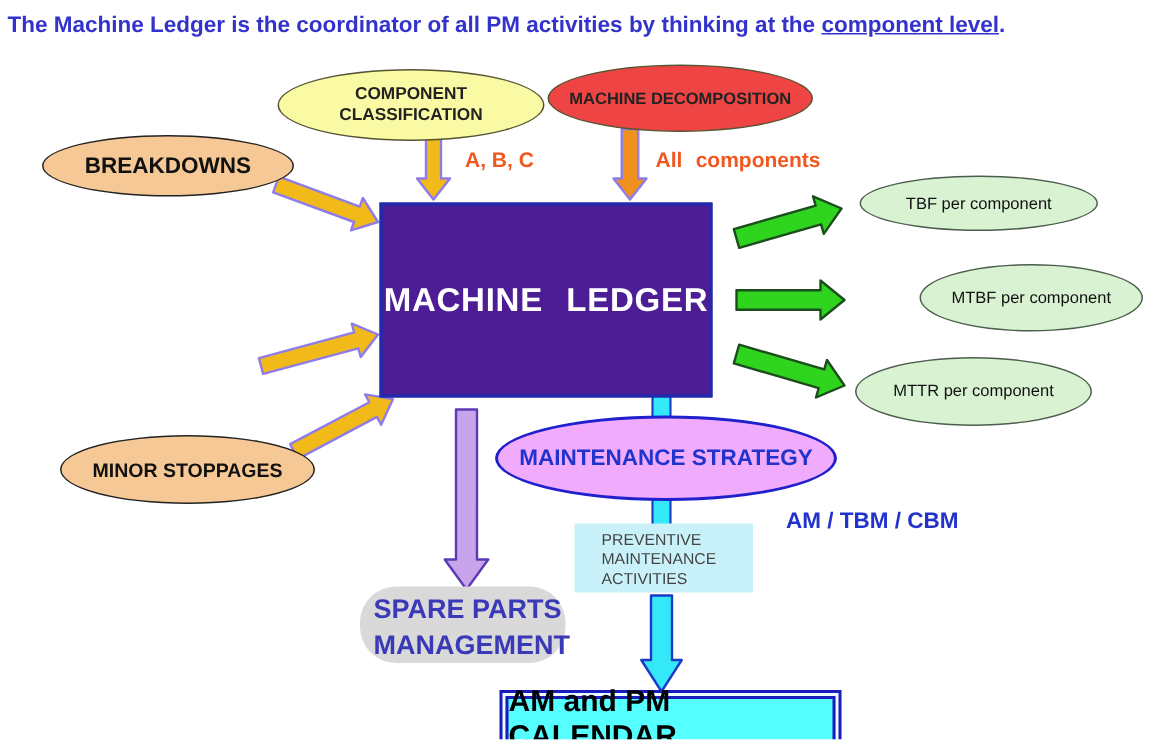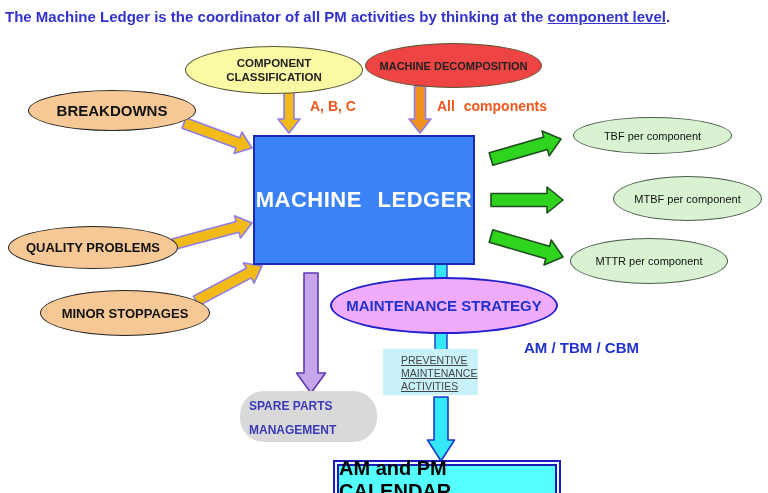--- a/index.html
+++ b/index.html
@@ -23,37 +23,37 @@
 
   .breakdowns-ellipse{left:28px;top:90px;width:168px;height:41px;background:#f6c896;border:1.5px solid #222;
                       font-size:15px;font-weight:bold;color:#111;}
   .note-box{left:27px;top:142px;width:168px;height:73px;background:#fefcd8;color:#e03020;
             font-size:13px;font-weight:bold;line-height:17px;padding:5px 0 0 8px;}
   .quality-ellipse{left:8px;top:226px;width:170px;height:43px;background:#f6c896;border:1.5px solid #222;
                    font-size:13px;font-weight:bold;color:#111;}
   .minor-ellipse{left:40px;top:290px;width:170px;height:46px;background:#f6c896;border:1.5px solid #222;
                  font-size:13px;font-weight:bold;color:#111;}
 
-  .ledger-box{left:253px;top:135px;width:222px;height:130px;background:#3b82f6;border:2px solid #1b2cb0;
+  .ledger-box{left:253px;top:135px;width:222px;height:130px;background:#4c1d95;border:2px solid #1b2cb0;
               display:flex;align-items:center;justify-content:center;color:#ffffff;
               font-size:22px;font-weight:bold;word-spacing:9px;letter-spacing:0.5px;}
 
   .green-ellipse{background:#d8f2d2;border:1.2px solid #4d5d4d;font-size:11px;color:#111;}
   .tbf-ellipse{left:573px;top:117px;width:159px;height:37px;}
   .mtbf-ellipse{left:613px;top:176px;width:149px;height:45px;}
   .mttr-ellipse{left:570px;top:238px;width:158px;height:46px;}
 
   .strategy-ellipse{left:330px;top:277px;width:228px;height:57px;background:#f0abfc;border:2px solid #2020cc;
                     font-size:15px;font-weight:bold;color:#2233cc;}
   .amtbmcbm-label{left:524px;top:339px;font-size:15px;font-weight:bold;color:#2233cc;z-index:2;}
 
-  .preventive-box{left:383px;top:349px;width:95px;height:46px;background:#c9f1fa;color:#444;
-                  font-size:10.5px;line-height:13px;padding:5px 0 0 18px;text-decoration:underline;}
+  .preventive-box{left:383px;top:349px;width:119px;height:46px;background:#c9f1fa;color:#444;
+                  font-size:10.5px;line-height:13px;padding:5px 0 0 18px;}
   .spare-box{left:240px;top:391px;width:137px;height:51px;background:#d9d9d9;color:#3a3ab8;
-             font-size:12px;font-weight:bold;line-height:24px;padding:3px 0 0 9px;border-radius:24px;}
+             font-size:18px;font-weight:bold;line-height:24px;padding:3px 0 0 9px;border-radius:24px;}
 
   .calendar-outer{left:333px;top:460px;width:228px;height:40px;border:2px solid #1a1abe;background:#eefcff;
                   padding:2px;}
   .calendar-inner{width:100%;height:100%;box-sizing:border-box;border:2px solid #1a1abe;background:#55ffff;
                   display:flex;align-items:center;justify-content:center;
                   font-size:20px;font-weight:bold;color:#000;}
 </style>
 </head>
 <body>
 
@@ -85,23 +85,20 @@
   </div>
 
   <div class="el abc-label">A, B, C</div>
   <div class="el allcomp-label">All components</div>
 
   <div class="el node ellipse breakdowns-ellipse">
     <span>BREAKDOWNS</span>
   </div>
 
 
-  <div class="el node ellipse quality-ellipse">
-    <span>QUALITY PROBLEMS</span>
-  </div>
   <div class="el node ellipse minor-ellipse">
     <span>MINOR STOPPAGES</span>
   </div>
 
   <div class="el node ledger-box">
     <span>MACHINE LEDGER</span>
   </div>
 
   <div class="el node ellipse green-ellipse tbf-ellipse">
     <span>TBF per component</span>

